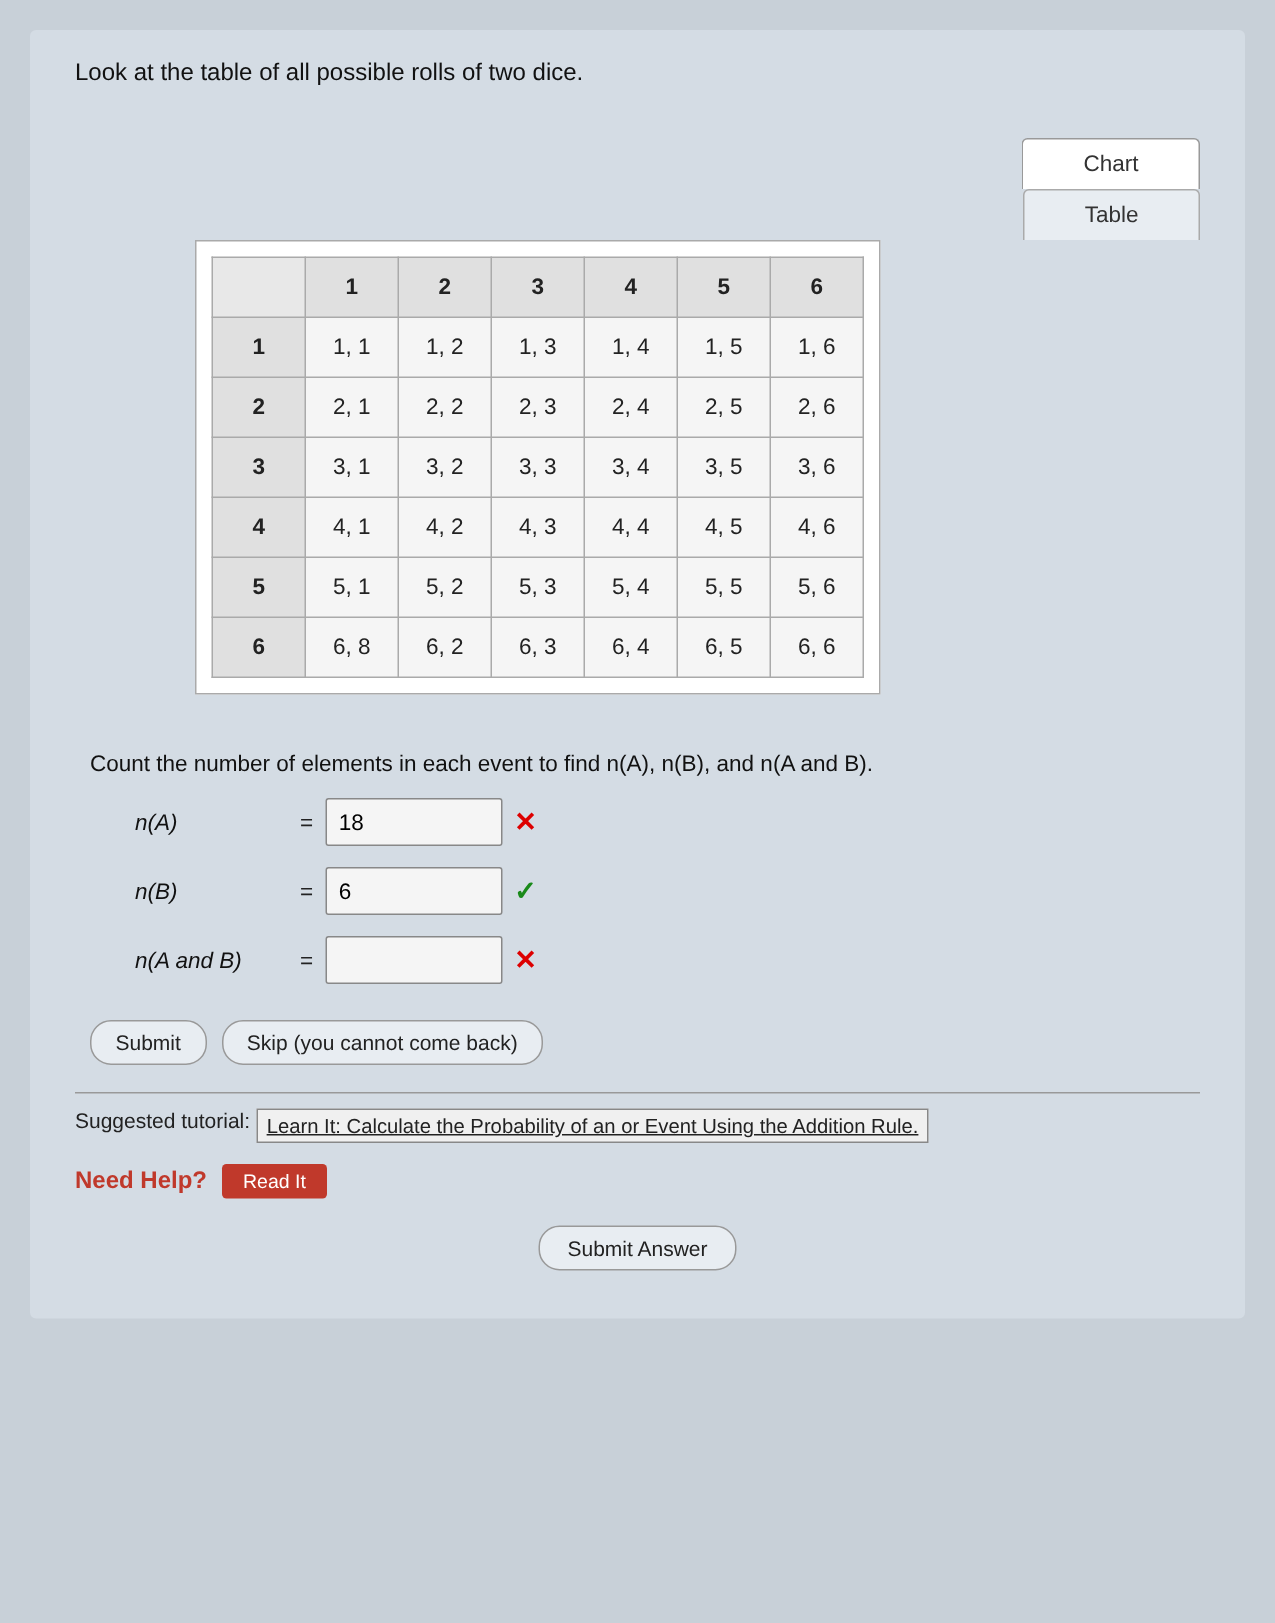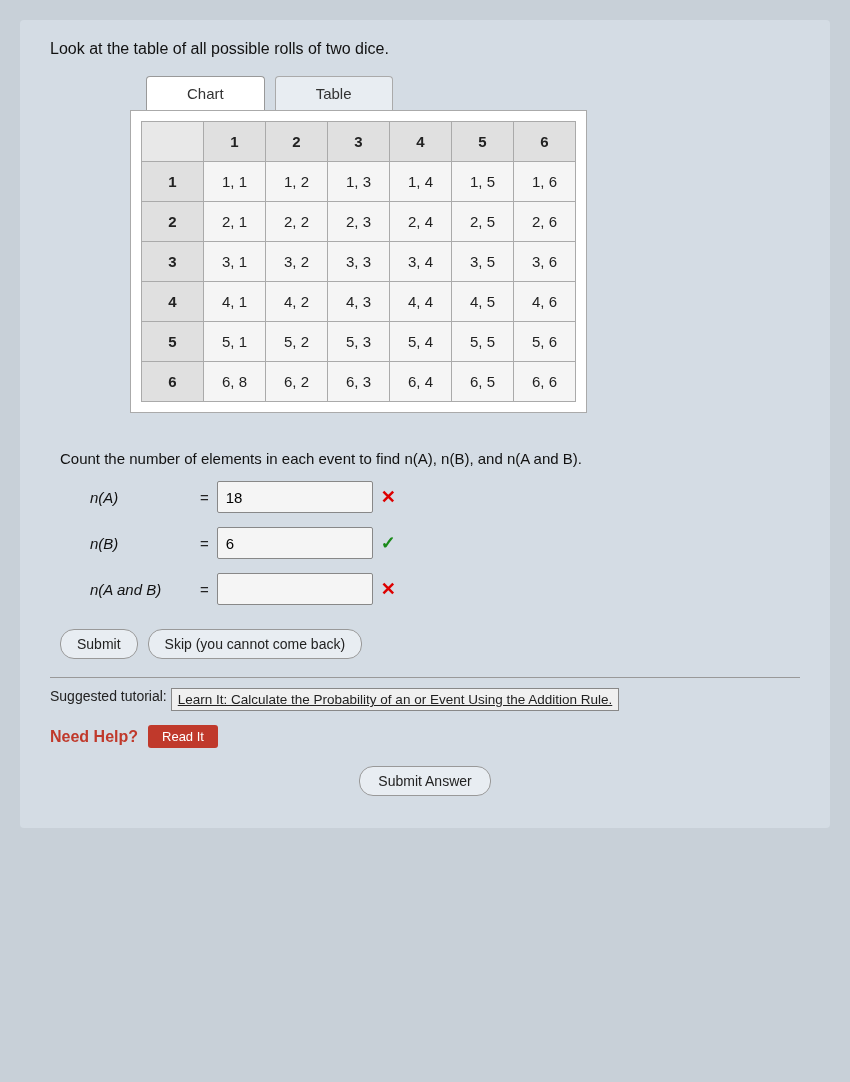--- a/index.html
+++ b/index.html
@@ -16,30 +16,31 @@
       padding: 20px;
     }
     .page-container {
       background: #d4dce4;
       width: 810px;
       padding: 20px 30px 30px 30px;
       border-radius: 4px;
     }
     .instruction {
       font-size: 16px;
-      margin-bottom: 18px;
+      margin-bottom: 34px;
       color: #111;
     }
 
     
     .tabs-container {
       display: flex;
-      align-items: center;
+      align-items: flex-end;
       margin-left: 96px;
       margin-bottom: 0;
+      flex-direction: column;
     }
     .tab {
       padding: 8px 40px;
       border: 1px solid #aaa;
       border-bottom: none;
       border-radius: 4px 4px 0 0;
       cursor: pointer;
       font-size: 15px;
       font-weight: 500;
       background: #e8edf2;
@@ -115,21 +116,21 @@
     }
     .eq-equals {
       font-size: 15px;
       margin-right: 8px;
     }
     .eq-input {
       border: 1px solid #888;
       background: #f5f5f5;
       padding: 4px 8px;
       font-size: 15px;
-      width: 156px;
+      width: 118px;
       height: 32px;
       border-radius: 2px;
       margin-right: 8px;
     }
     .status-icon {
       font-size: 18px;
       font-weight: bold;
     }
     .status-icon.wrong { color: #d00; }
     .status-icon.right { color: #1a8a1a; }

